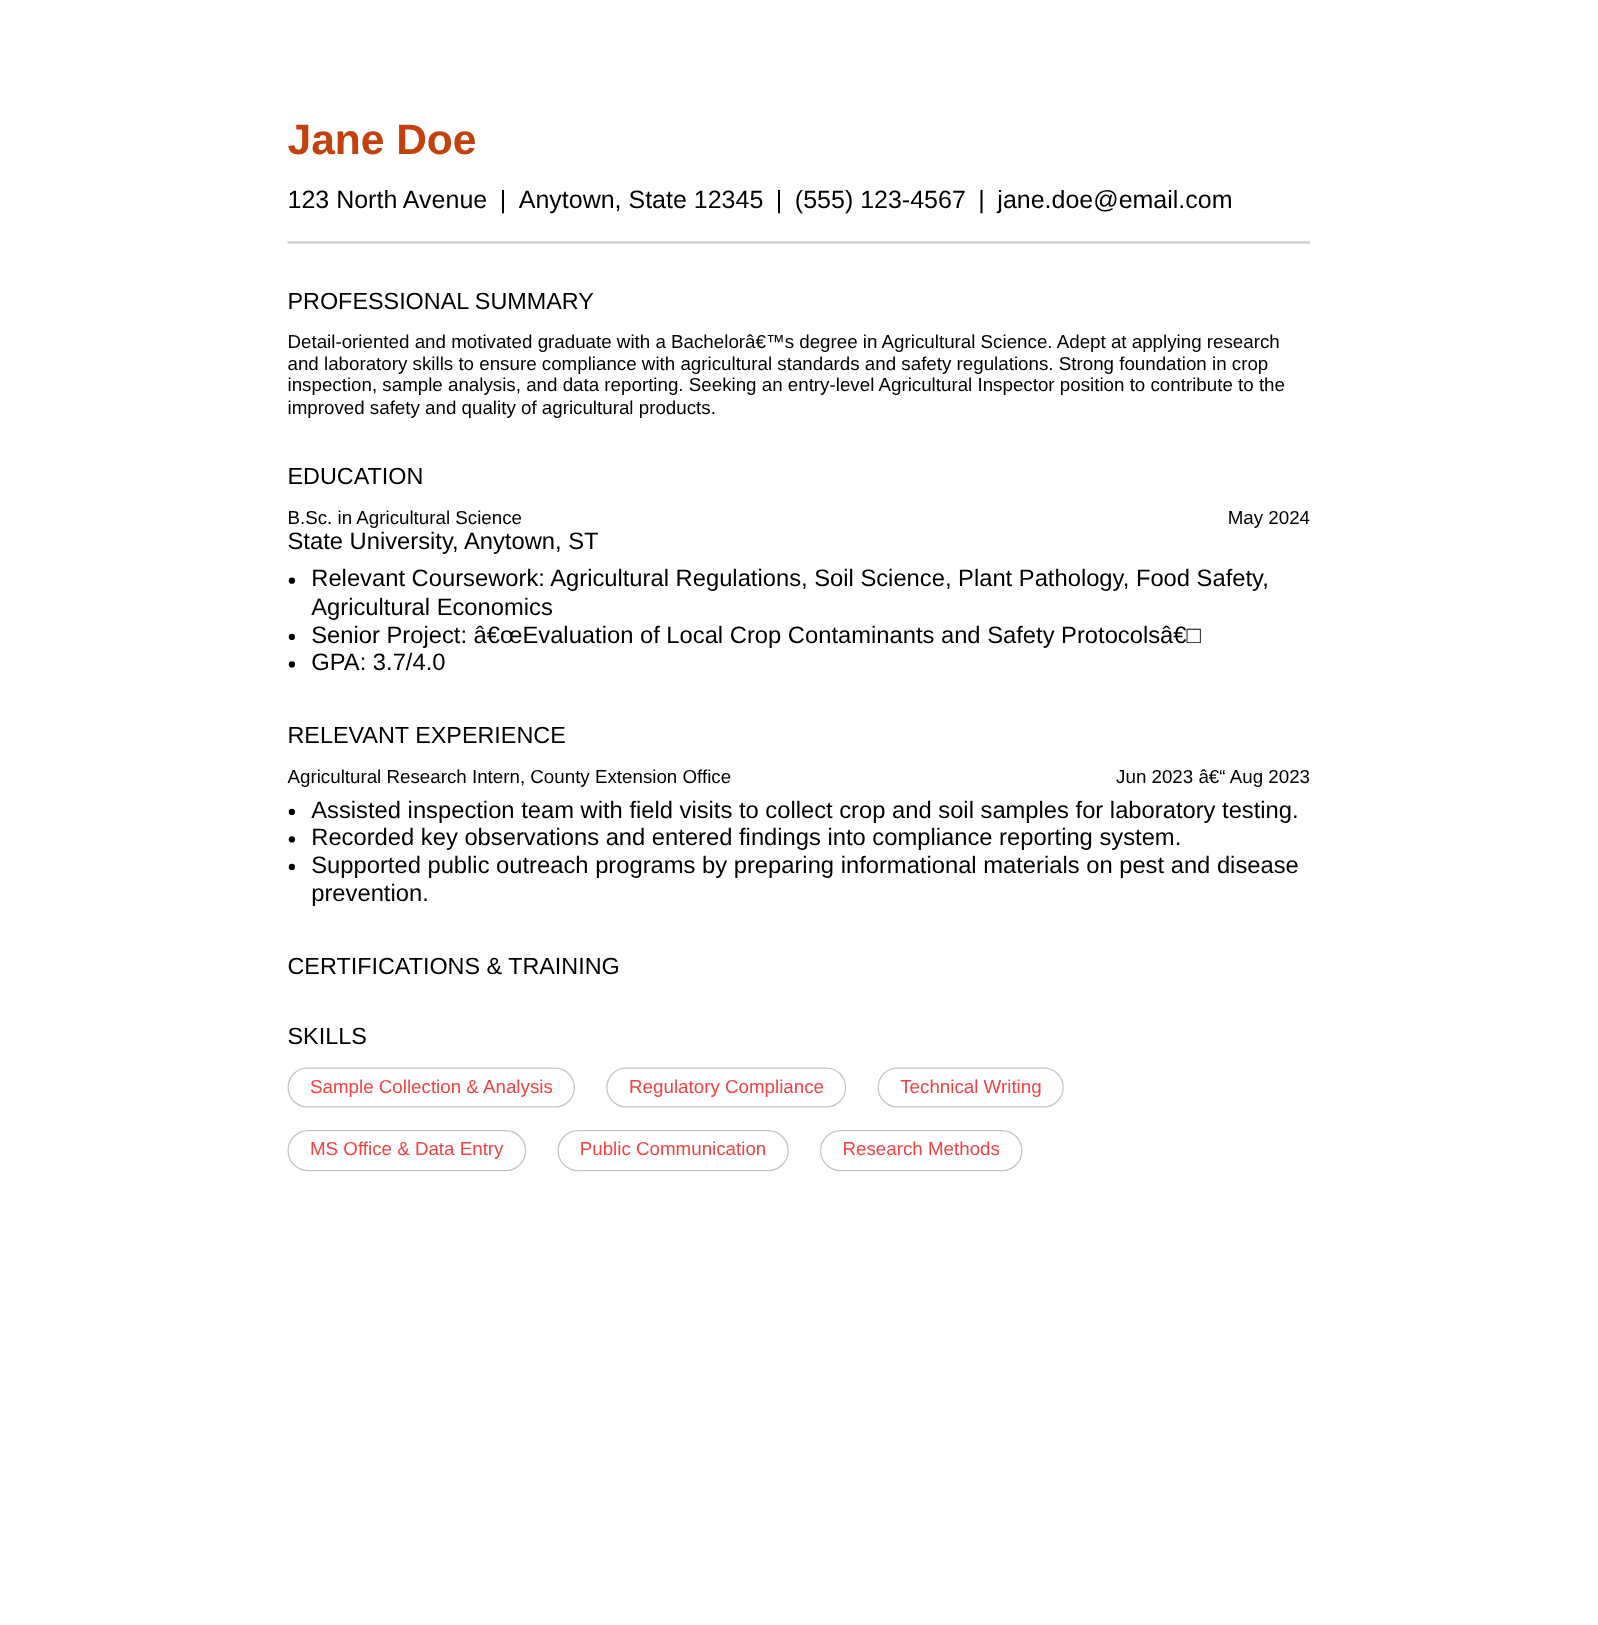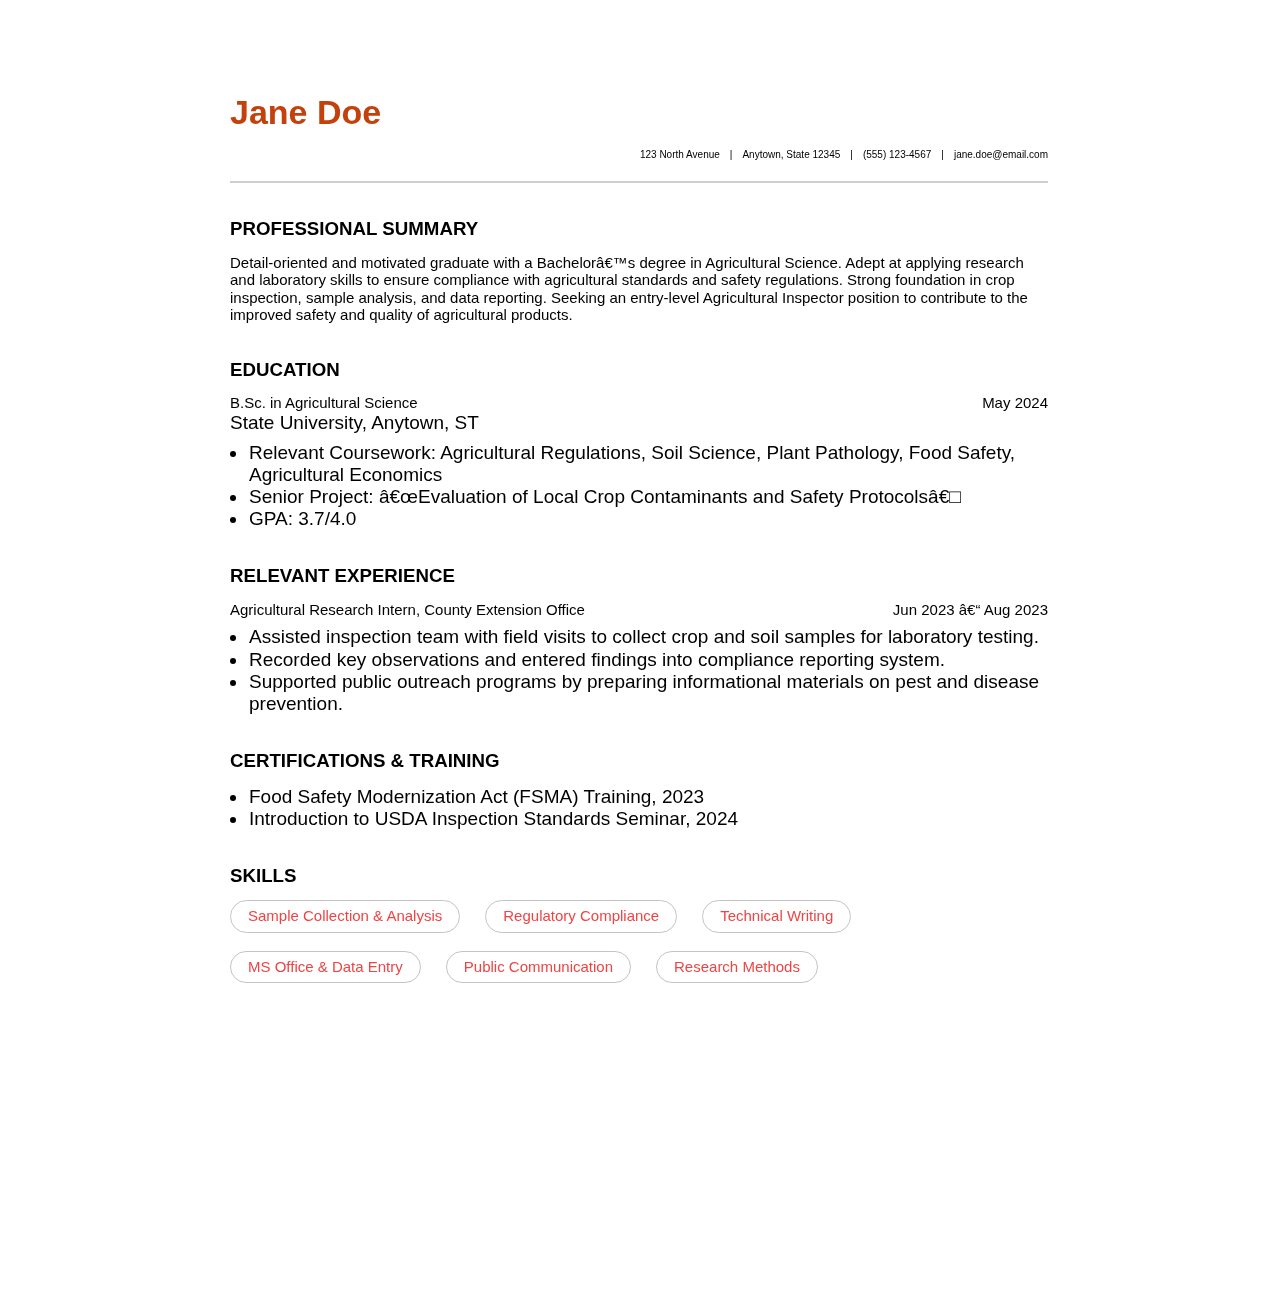--- a/index.html
+++ b/index.html
@@ -21,41 +21,40 @@
   }
   h1.name {
     margin: 0;
     font-size: 34px;
     line-height: 1.1;
     font-weight: bold;
     color: #c2410c;
   }
   .contact {
     margin-top: 18px;
-    font-size: 10px;
+    font-size: 20px;
     color: #000;
     white-space: nowrap;
-    text-align: right;
   }
   .contact .sep {
     display: inline-block;
     margin: 0 10px;
     color: #000;
   }
   hr.rule {
     margin: 20px 0 0 0;
     border: none;
     border-top: 2px solid #cfcfcf;
     height: 0;
   }
   h2.section-heading {
     margin: 35px 0 14px 0;
     font-size: 18.7px;
     line-height: 1.15;
-    font-weight: bold;
+    font-weight: normal;
     color: #000;
   }
   p.summary-text {
     margin: 0;
     font-size: 15px;
     line-height: 1.167;
   }
   .row {
     display: flex;
     justify-content: space-between;
@@ -135,24 +134,20 @@
     </div>
     <ul class="bullets">
       <li>Assisted inspection team with field visits to collect crop and soil samples for laboratory testing.</li>
       <li>Recorded key observations and entered findings into compliance reporting system.</li>
       <li>Supported public outreach programs by preparing informational materials on pest and disease prevention.</li>
     </ul>
   </section>
 
   <section>
     <h2 class="section-heading">CERTIFICATIONS &amp; TRAINING</h2>
-    <ul class="bullets tight">
-      <li>Food Safety Modernization Act (FSMA) Training, 2023</li>
-      <li>Introduction to USDA Inspection Standards Seminar, 2024</li>
-    </ul>
   </section>
 
   <section>
     <h2 class="section-heading">SKILLS</h2>
     <div class="pill-row first">
       <span class="pill">Sample Collection &amp; Analysis</span>
       <span class="pill">Regulatory Compliance</span>
       <span class="pill">Technical Writing</span>
     </div>
     <div class="pill-row">

